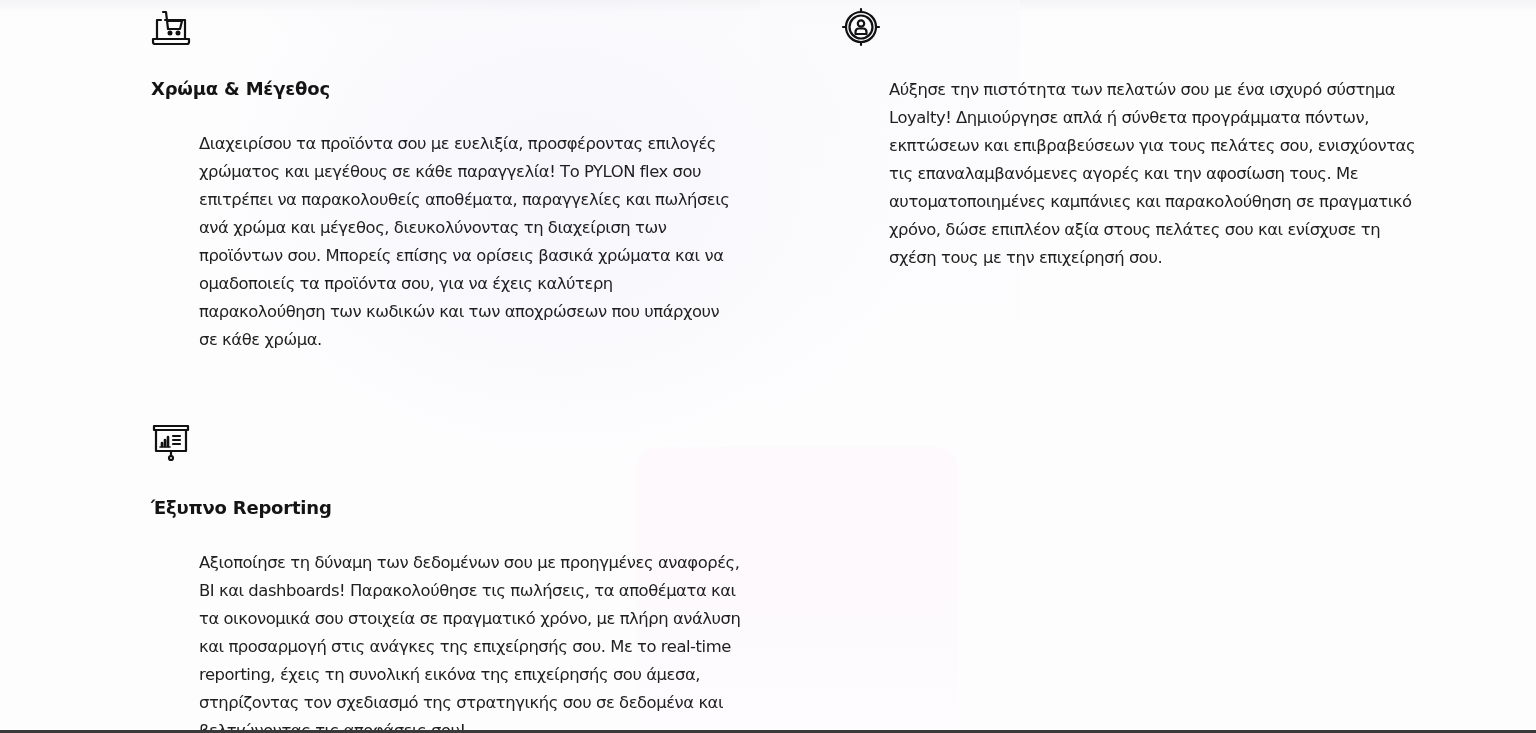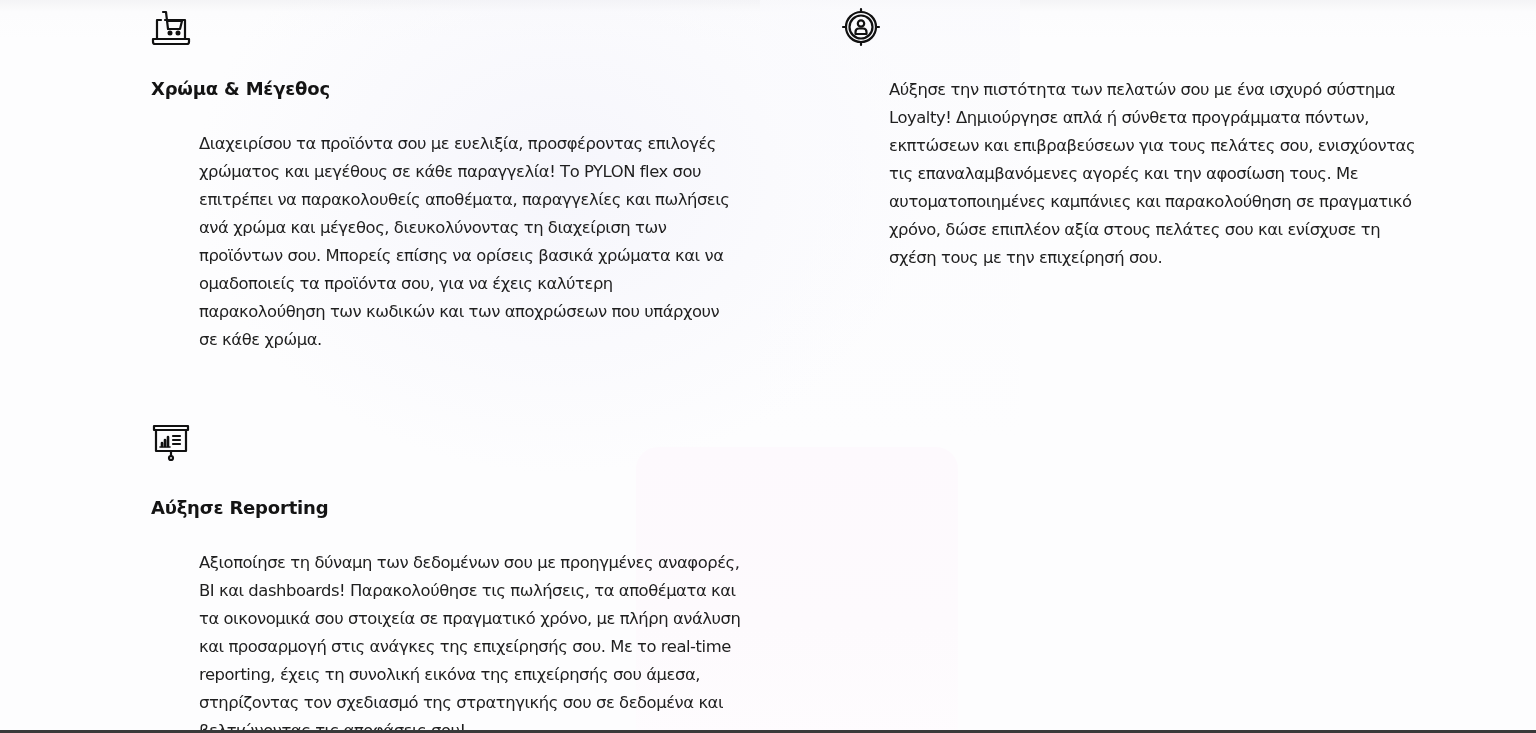--- a/index.html
+++ b/index.html
@@ -119,18 +119,18 @@
       <svg viewBox="0 0 40 40" fill="none" stroke="#111" stroke-width="2.2" stroke-linecap="round" stroke-linejoin="round">
         <path d="M3 4 H37 V8 H3 Z"></path>
         <path d="M5 8 V29 H35 V8"></path>
         <path d="M20 29 V34"></path>
         <circle cx="20" cy="36" r="2"></circle>
         <path d="M11 24 V21 M14 24 V18 M17 24 V15" stroke-width="2.6"></path>
         <path d="M22 14 H29 M22 18 H29 M22 22 H29"></path>
         <path d="M9 25 H19" stroke-width="1.6"></path>
       </svg>
     </span>
-    <h3>Αύξησε Reporting</h3>
+    <h3>Έξυπνο Reporting</h3>
     <p>Αξιοποίησε τη δύναμη των δεδομένων σου με προηγμένες αναφορές, BI και dashboards! Παρακολούθησε τις πωλήσεις, τα αποθέματα και τα οικονομικά σου στοιχεία σε πραγματικό χρόνο, με πλήρη ανάλυση και προσαρμογή στις ανάγκες της επιχείρησής σου. Με το real-time reporting, έχεις τη συνολική εικόνα της επιχείρησής σου άμεσα, στηρίζοντας τον σχεδιασμό της στρατηγικής σου σε δεδομένα και βελτιώνοντας τις αποφάσεις σου!</p>
   </div>
 
   <div class="bottom-line"></div>
 </div>
 
 </body></html>

